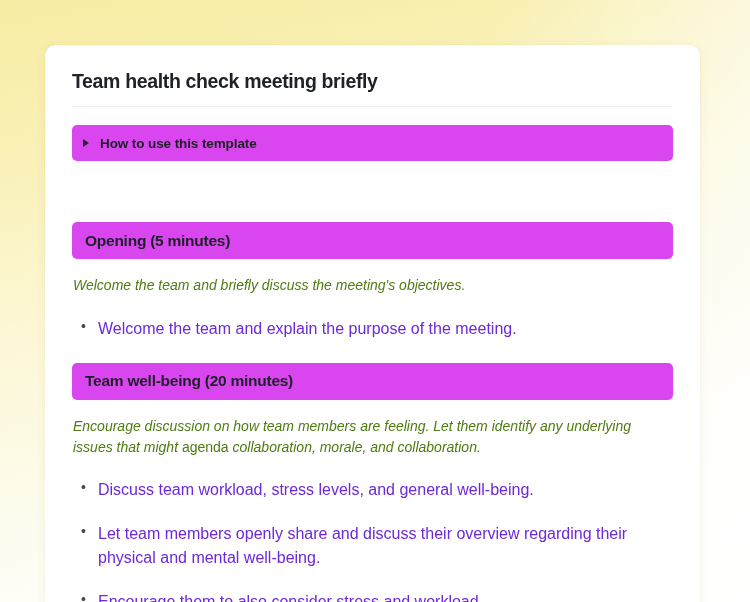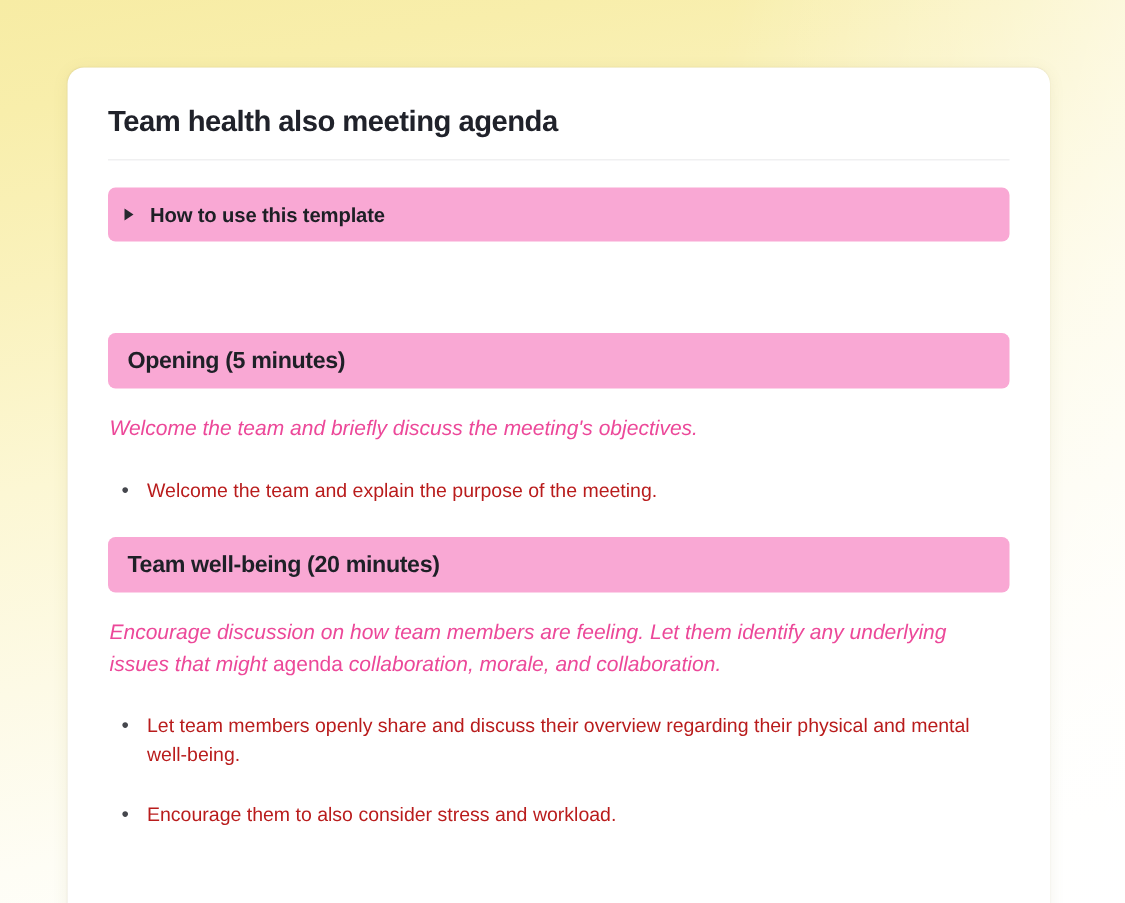--- a/index.html
+++ b/index.html
@@ -39,75 +39,75 @@
   .doc-title {
     font-size:19.5px; font-weight:700; color:#20222a;
     letter-spacing:-0.35px; padding-top:24px; line-height:1.3;
   }
   .title-rule {
     height:1px; background:#f0f0f1; margin:12px 0 0 0;
   }
 
   .toggle-row {
     display:flex; align-items:center;
-    background:#f9a8d4; border-radius:5px;
+    background:#d946ef; border-radius:5px;
     height:36px; margin-top:18px; padding-left:11px;
   }
   .tri {
     width:0; height:0;
     border-left:6px solid #26282e;
     border-top:4.5px solid transparent;
     border-bottom:4.5px solid transparent;
     margin-right:11px; flex:none;
   }
   .toggle-label {
     font-size:13.5px; font-weight:700; color:#1d1f25; letter-spacing:-0.1px;
     white-space:nowrap;
   }
 
   .spacer-lg { height:61px; }
 
   .sec-head {
-    background:#f9a8d4; border-radius:5px;
+    background:#d946ef; border-radius:5px;
     height:37px; display:flex; align-items:center;
     padding-left:13px;
   }
   .sec-head-text {
     font-size:15.5px; font-weight:700; color:#1e2027; letter-spacing:-0.25px;
   }
 
   .intro {
-    font-style:italic; font-size:14px; color:#ec4899;
+    font-style:italic; font-size:14px; color:#4d7c0f;
     line-height:1.52; margin-top:16px; padding:0 1px;
   }
   .intro .upright { font-style:normal; }
 
   ul.items { list-style:none; margin-top:11px; }
   ul.items li {
     position:relative; padding-left:26px;
-    font-size:13px; color:#b91c1c; line-height:1.5;
+    font-size:16px; color:#6d28d9; line-height:1.5;
     margin-bottom:9px;
     margin-top:20px;
   }
   ul.items li::before {
     content:"\2022"; position:absolute; left:9px; top:-1px;
     color:#45474d; font-size:14px;
   }
   .sec-block { margin-top:22px; }
   .sec-block.first { margin-top:0; }
 </style>
 </head>
 <body>
 
 <div id="bg"></div>
 
 <div id="card">
 
   <div class="pad">
-    <div class="doc-title">Team health also meeting agenda</div>
+    <div class="doc-title">Team health check meeting briefly</div>
     <div class="title-rule"></div>
   </div>
 
   <div class="pad">
     <div class="toggle-row">
       <span class="tri"></span>
       <span class="toggle-label">How to use this template</span>
     </div>
   </div>
 
@@ -122,19 +122,20 @@
       <li>Welcome the team and explain the purpose of the meeting.</li>
     </ul>
   </div>
 
   <div class="pad sec-block">
     <div class="sec-head">
       <span class="sec-head-text">Team well-being (20 minutes)</span>
     </div>
     <p class="intro"><span>Encourage discussion on how team members are feeling. Let them  identify any underlying issues that might </span><span class="upright">agenda</span><span> collaboration, morale, and collaboration.</span></p>
     <ul class="items">
+      <li>Discuss team workload, stress levels, and general well-being.</li>
       <li>Let team members openly share and discuss their overview regarding their physical and mental well-being.</li>
       <li>Encourage them to also consider stress and workload.</li>
     </ul>
 
   </div>
 
 </div>
 
 </body></html>

